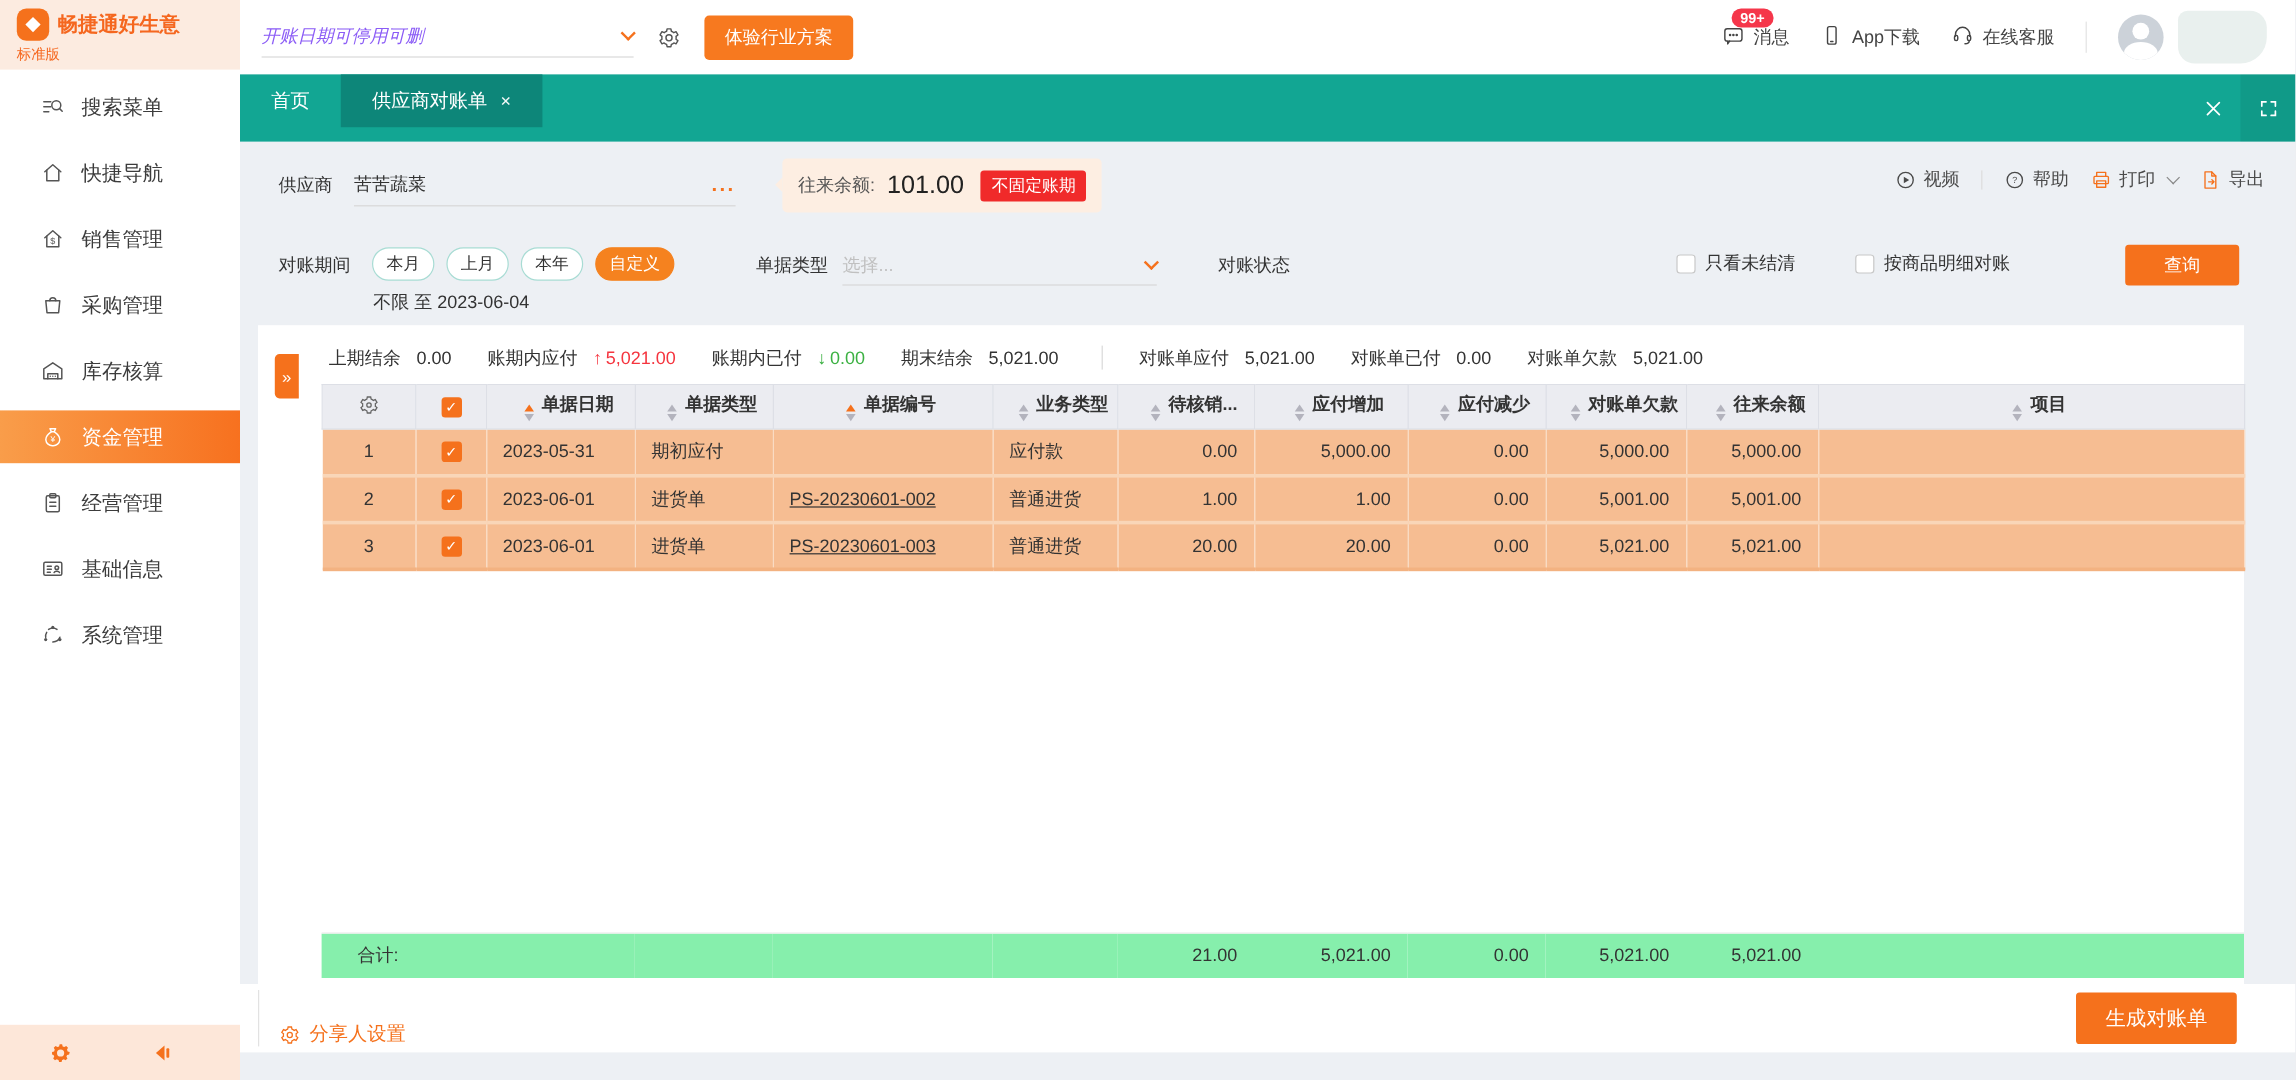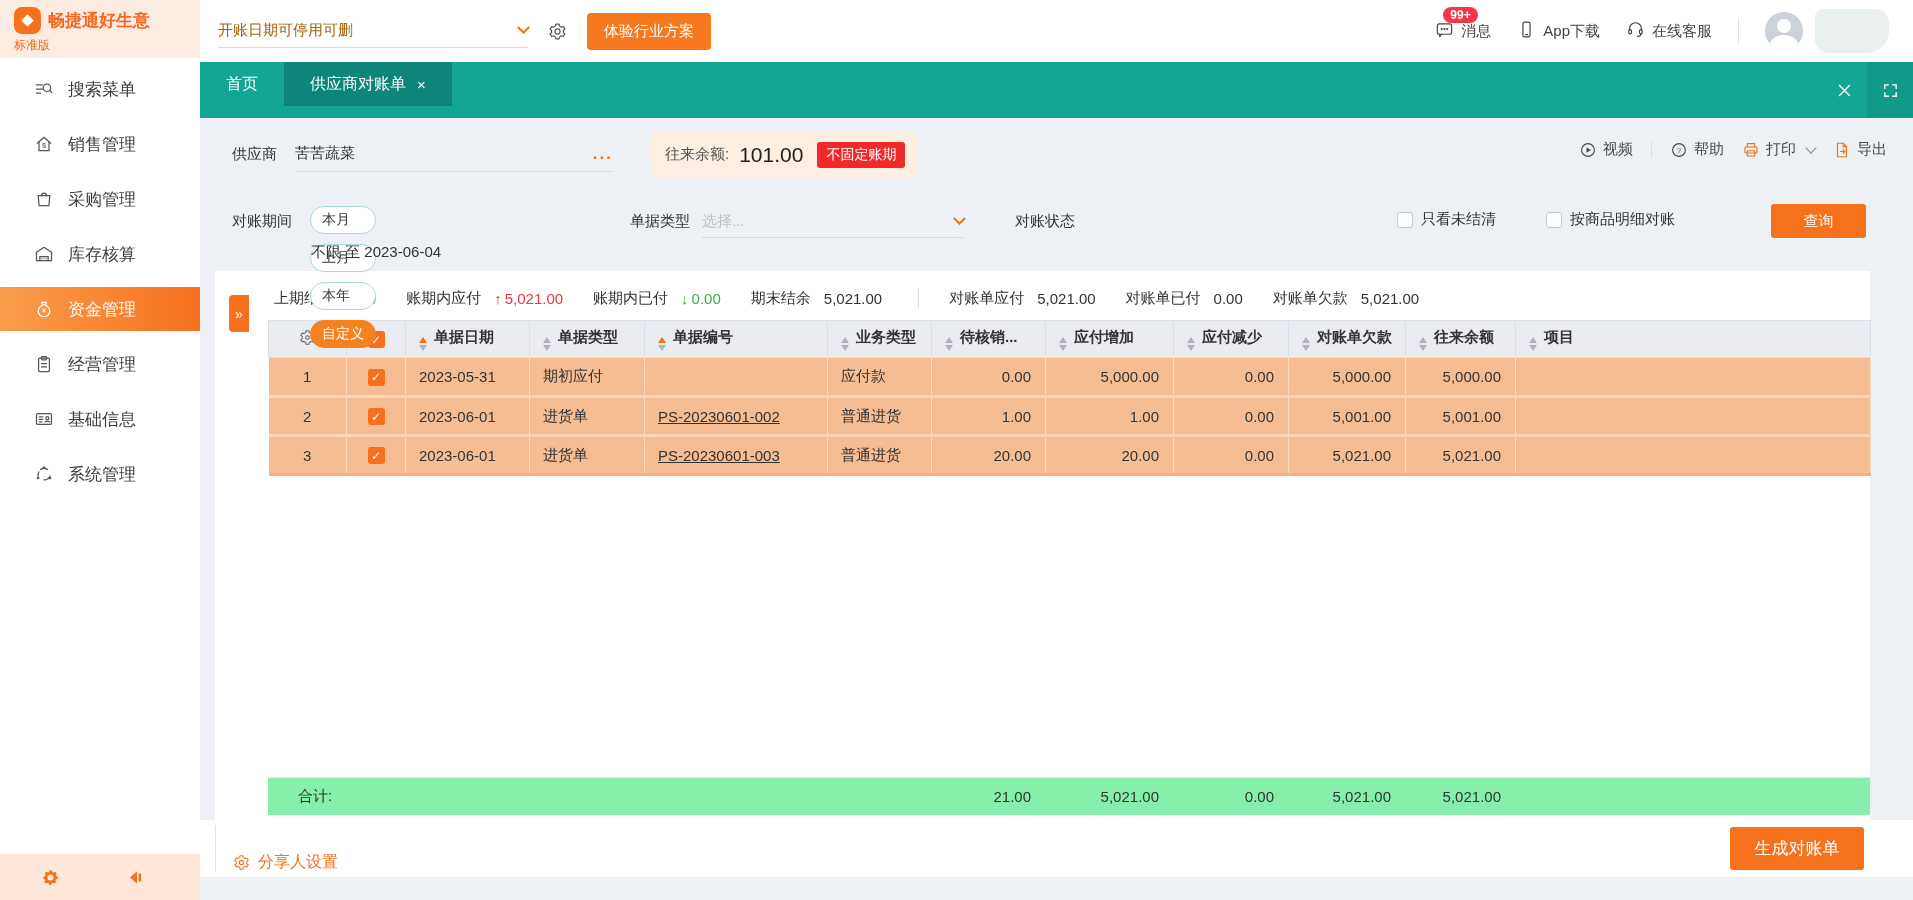--- a/index.html
+++ b/index.html
@@ -22,21 +22,21 @@
   .side-item.active .mi { color:#fff; }
   .side-foot { position:absolute; bottom:0; left:0; width:200px; height:46px; background:#fde7d9; display:flex; align-items:center; }
   .side-foot .sf { color:#f5711c; display:inline-flex; cursor:pointer; }
   .side-foot .sf svg { width:19px; height:19px; fill:currentColor; }
   .sf-gear { margin-left:41px; }
   .sf-collapse { margin-left:66px; }
 
   
   .topbar { position:absolute; left:200px; top:0; right:0; height:62px; background:#fff; display:flex; align-items:center; padding:0 24px 0 18px; }
   .acct-select { width:310px; height:34px; border-bottom:1px solid #d9d9d9; display:flex; align-items:center; justify-content:space-between; cursor:pointer; }
-  .acct-select .txt { font-size:15px; color:#a16207; }
+  .acct-select .txt { font-size:15px; color:#8b5cf6;font-style:italic; }
   .chev { width:9px; height:9px; border-right:2px solid #f5711c; border-bottom:2px solid #f5711c; transform:rotate(45deg) translate(-2px,-2px); display:inline-block; }
   .top-gear { margin-left:20px; color:#555; display:inline-flex; cursor:pointer; }
   .top-gear svg, .tr-item svg { width:19px; height:19px; fill:none; stroke:currentColor; stroke-width:1.5; stroke-linecap:round; stroke-linejoin:round; }
   .cta-btn { margin-left:20px; height:37px; padding:0 17px; background:#f7791f; color:#fff; font-size:15px; border:none; border-radius:4px; cursor:pointer; font-family:inherit; }
   .top-right { margin-left:auto; display:flex; align-items:center; gap:26px; }
   .tr-item { display:flex; align-items:center; gap:7px; font-size:15px; color:#444; cursor:pointer; position:relative; }
   .badge-99 { position:absolute; top:-13px; left:8px; background:#f5364a; color:#fff; font-size:12px; font-weight:bold; padding:1px 7px; border-radius:9px; }
   .top-vdiv { width:1px; height:26px; background:#e3e3e3; }
   .avatar { width:38px; height:38px; border-radius:50%; background:#ccd2d9; position:relative; overflow:hidden; cursor:pointer; }
   .avatar::before { content:""; position:absolute; left:12px; top:7px; width:14px; height:14px; border-radius:50%; background:#fff; }
@@ -66,21 +66,21 @@
   .bubble-badge { background:#f02a2a; color:#fff; font-size:14px; padding:4px 9px; border-radius:3px; margin-left:4px; }
   .page-actions { position:absolute; top:140px; right:26px; display:flex; align-items:center; font-size:15px; color:#4a4a4a; z-index:2; }
   .pa-item { display:flex; align-items:center; gap:6px; cursor:pointer; margin-left:18px; }
   .pa-item svg { width:18px; height:18px; fill:none; stroke:currentColor; stroke-width:1.5; stroke-linecap:round; stroke-linejoin:round; }
   .pa-item.orange svg { stroke:#f5711c; }
   .pa-sep { width:1px; height:16px; background:#ddd; margin-left:18px; }
   .pa-chev { width:8px; height:8px; border-right:1.6px solid #888; border-bottom:1.6px solid #888; transform:rotate(45deg); margin-left:5px; margin-top:-4px; }
 
   
   .flabel { position:absolute; font-size:15px; color:#333; z-index:2; }
-  .pills { position:absolute; left:310px; top:206px; display:flex; gap:10px; z-index:2;flex-direction:column; }
+  .pills { position:absolute; left:310px; top:206px; display:flex; gap:10px; z-index:2; }
   .pill { height:28px; padding:0 11px; border:1px solid #a8dcd4; border-radius:14px; background:#fff; font-size:14px; color:#333; display:flex; align-items:center; cursor:pointer; }
   .pill.active { background:#f5821f; border-color:#f5821f; color:#fff; }
   .range { position:absolute; left:311px; top:243px; font-size:15px; color:#333; z-index:2; cursor:pointer; }
   .ufield { position:absolute; height:32px; border-bottom:1px solid #d8d8d8; display:flex; align-items:center; justify-content:space-between; cursor:pointer; z-index:2; }
   .ufield .ph { font-size:15px; color:#c0c0c0; }
   .ufield .val { font-size:15px; color:#333; }
   .ck { position:absolute; display:flex; align-items:center; gap:8px; font-size:15px; color:#333; cursor:pointer; z-index:2; }
   .ckbox { width:16px; height:16px; border:1px solid #c8c8c8; border-radius:3px; background:#fff; }
   .query-btn { position:absolute; left:1771px; top:204px; width:95px; height:34px; background:#f5711c; color:#fff; border:none; border-radius:3px; font-size:15px; cursor:pointer; font-family:inherit; z-index:2; }
 
@@ -89,21 +89,21 @@
   .expand-handle { position:absolute; left:14px; top:24px; width:20px; height:37px; background:#f5711c; border-radius:4px 0 0 4px; color:#fff; display:flex; align-items:center; justify-content:center; font-size:14px; cursor:pointer; }
   .summary { position:absolute; left:59px; top:17px; display:flex; align-items:center; font-size:15px; color:#333; white-space:nowrap; }
   .s-label { margin-right:13px; }
   .s-val { margin-right:30px; }
   .s-val.red { color:#f5353f; }
   .s-val.green { color:#3cb143; }
   .s-arrow { font-weight:bold; margin-right:3px; }
   .s-div { width:1px; height:20px; background:#d9d9d9; margin:0 30px 0 6px; }
 
   .grid { position:absolute; left:53px; top:49px; border-collapse:collapse; table-layout:fixed; width:1602px; }
-  .grid thead th { height:37px; background:#ebecf1; border:1px solid #dddfe6; font-size:15px; font-weight:bold; color:#333; text-align:left; padding-left:13px; }
+  .grid thead th { height:37px; background:#ebecf1; border:1px solid #dddfe6; font-size:15px; font-weight:bold; color:#333; text-align:center; padding-left:13px; }
   .grid thead th.cc { text-align:center; padding-left:0; }
   .sortw { display:inline-flex; flex-direction:column; gap:2px; margin-right:7px; vertical-align:-1px; }
   .tri-up { width:0; height:0; border-left:4.5px solid transparent; border-right:4.5px solid transparent; border-bottom:6px solid #b3b3bd; }
   .tri-dn { width:0; height:0; border-left:4.5px solid transparent; border-right:4.5px solid transparent; border-top:6px solid #b3b3bd; }
   .sortw.asc .tri-up { border-bottom-color:#f5711c; }
   .hdr-gear { color:#666; display:inline-flex; }
   .hdr-gear svg { width:17px; height:17px; fill:none; stroke:currentColor; stroke-width:1.5; }
   .grid tbody td { height:39px; font-size:15px; color:#333; background:#f6bd92; border-bottom:3px solid #f9d6b8; border-right:1px solid rgba(255,255,255,.45); }
   .grid tbody tr:last-child td { border-bottom:3px solid #f3b281; }
   .td-c { text-align:center; }
@@ -142,20 +142,29 @@
     <nav class="menu" id="menu">
         <div class="side-item">
           <span class="mi">
             <svg viewBox="0 0 24 24">
               <path d="M3 7h7M3 12h7M3 17h5"></path>
               <circle cx="15.5" cy="10.5" r="4.5"></circle>
               <path d="M18.8 13.8l2.6 2.6"></path>
             </svg>
           </span>
           <span class="ml">搜索菜单</span>
+        </div>
+        <div class="side-item">
+          <span class="mi">
+            <svg viewBox="0 0 24 24">
+              <path d="M4 11l8-7 8 7"></path>
+              <path d="M6 9.5V20h12V9.5"></path>
+            </svg>
+          </span>
+          <span class="ml">快捷导航</span>
         </div>
         <div class="side-item">
           <span class="mi">
             <svg viewBox="0 0 24 24">
               <path d="M4 11l8-7 8 7"></path>
               <path d="M6 9.5V20h12V9.5"></path>
               <text x="12" y="17" font-size="9" text-anchor="middle" fill="currentColor" stroke="none">$</text>
             </svg>
           </span>
           <span class="ml">销售管理</span>

